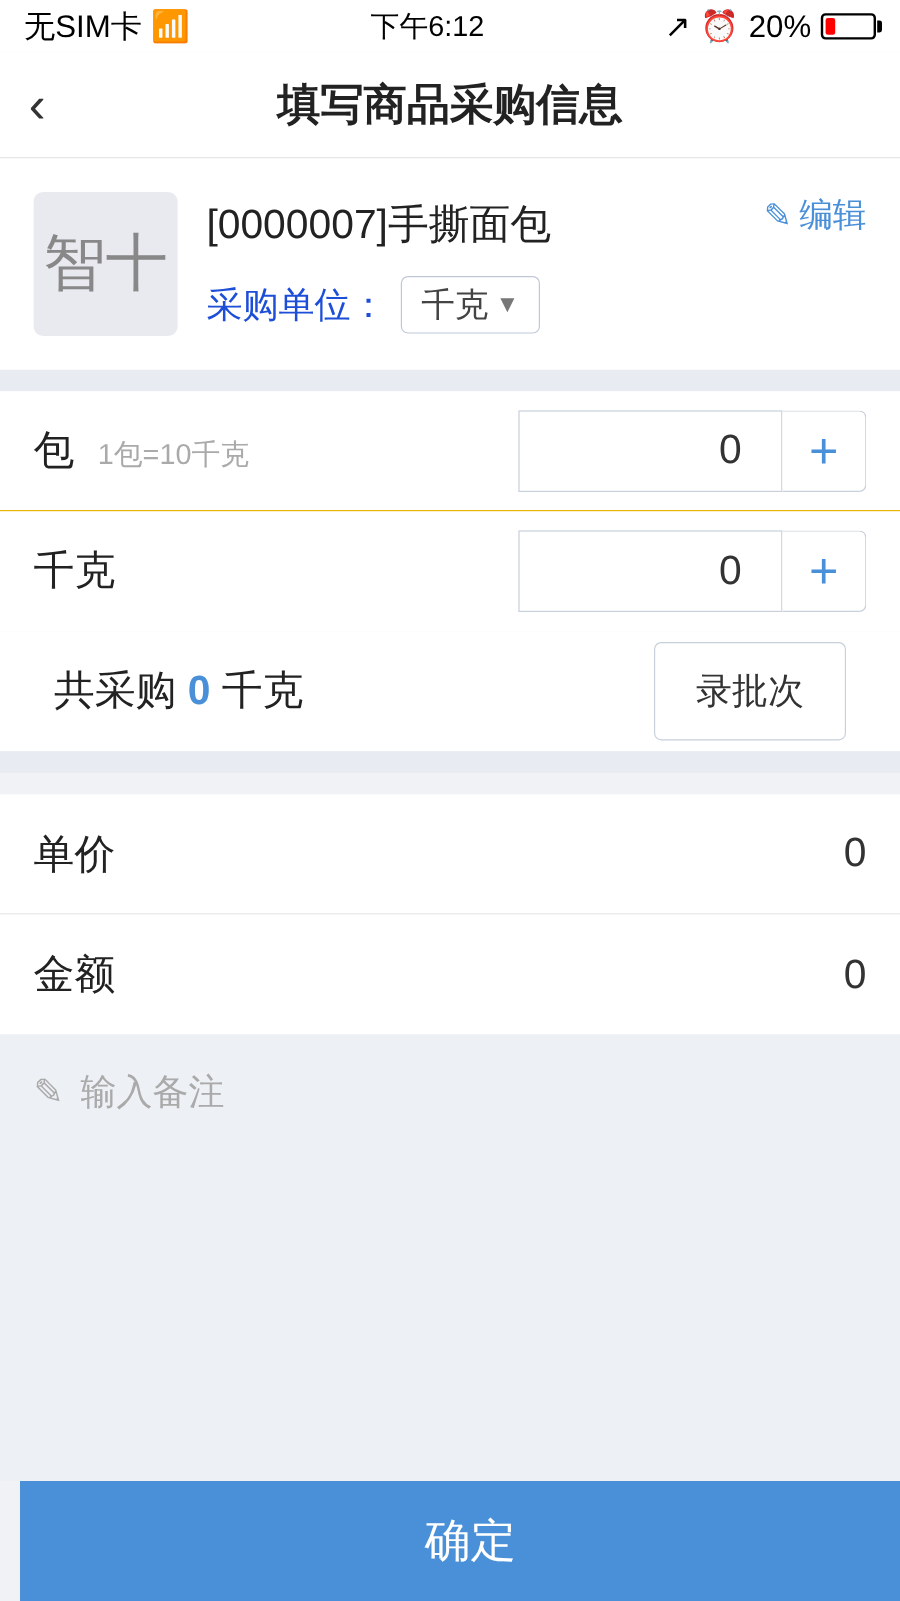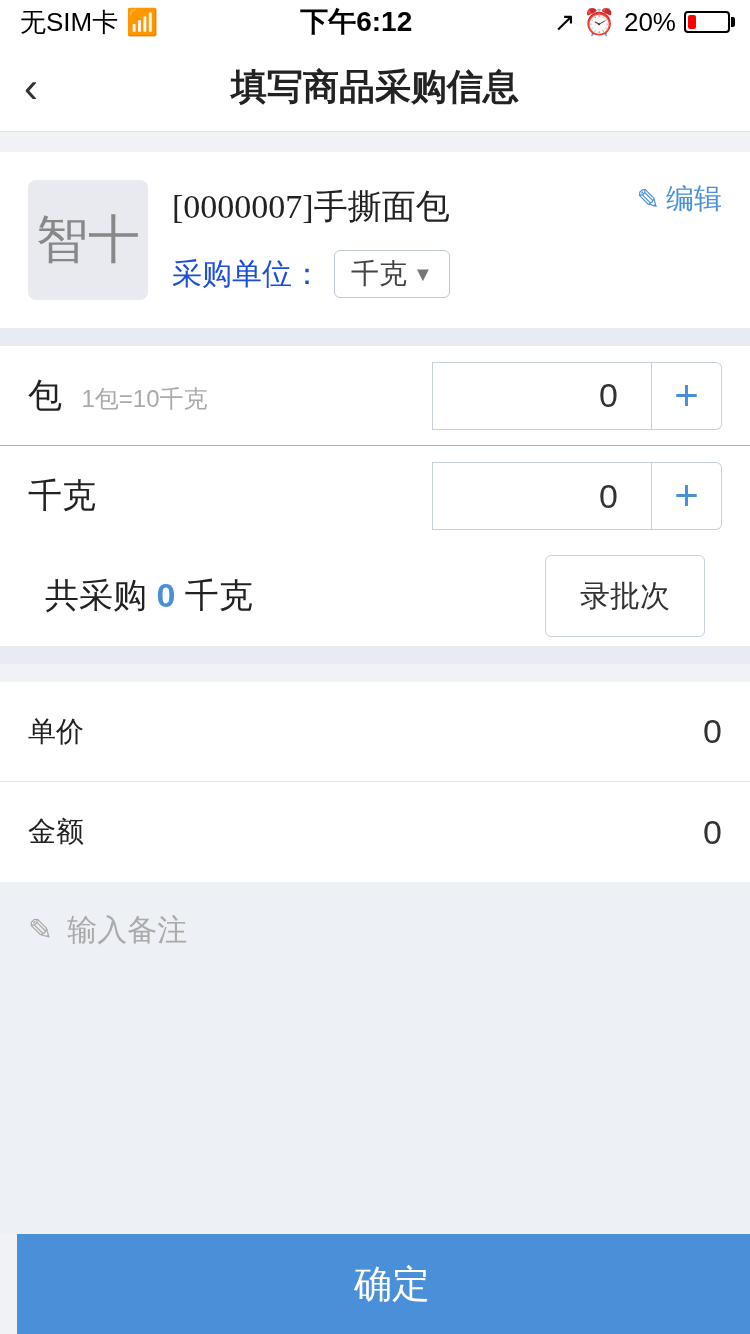--- a/index.html
+++ b/index.html
@@ -23,22 +23,22 @@
       padding: 0 20px;
       font-size: 26px;
       color: #000;
     }
     .status-bar-left {
       display: flex;
       align-items: center;
       gap: 8px;
     }
     .status-bar-center {
-      font-weight: 700;
-      font-size: 28px;
+      font-weight: 400;
+      font-size: 24px;
     }
     .status-bar-right {
       display: flex;
       align-items: center;
       gap: 8px;
       font-size: 26px;
     }
     .battery-icon {
       width: 46px;
       height: 22px;
@@ -87,27 +87,25 @@
     }
     .nav-title {
       font-size: 36px;
       font-weight: 600;
       color: #222;
     }
 
     
     .product-card {
       background: #fff;
-      margin-top: 20px;
       padding: 28px 28px;
       display: flex;
       align-items: flex-start;
       gap: 24px;
       position: relative;
-      font-family: Liberation Serif, serif;
     }
     .product-thumb {
       width: 120px;
       height: 120px;
       background: #e8eaf0;
       border-radius: 8px;
       display: flex;
       align-items: center;
       justify-content: center;
       flex-shrink: 0;
@@ -279,21 +277,21 @@
       align-items: center;
       justify-content: space-between;
       padding: 0 28px;
       height: 100px;
       border-bottom: 1px solid #e8e8e8;
     }
     .price-row:last-child {
       border-bottom: none;
     }
     .price-label {
-      font-size: 28px;
+      font-size: 34px;
       color: #222;
     }
     .price-value {
       font-size: 34px;
       color: #333;
     }
 
     
     .remark-section {
       background: #edf0f5;

